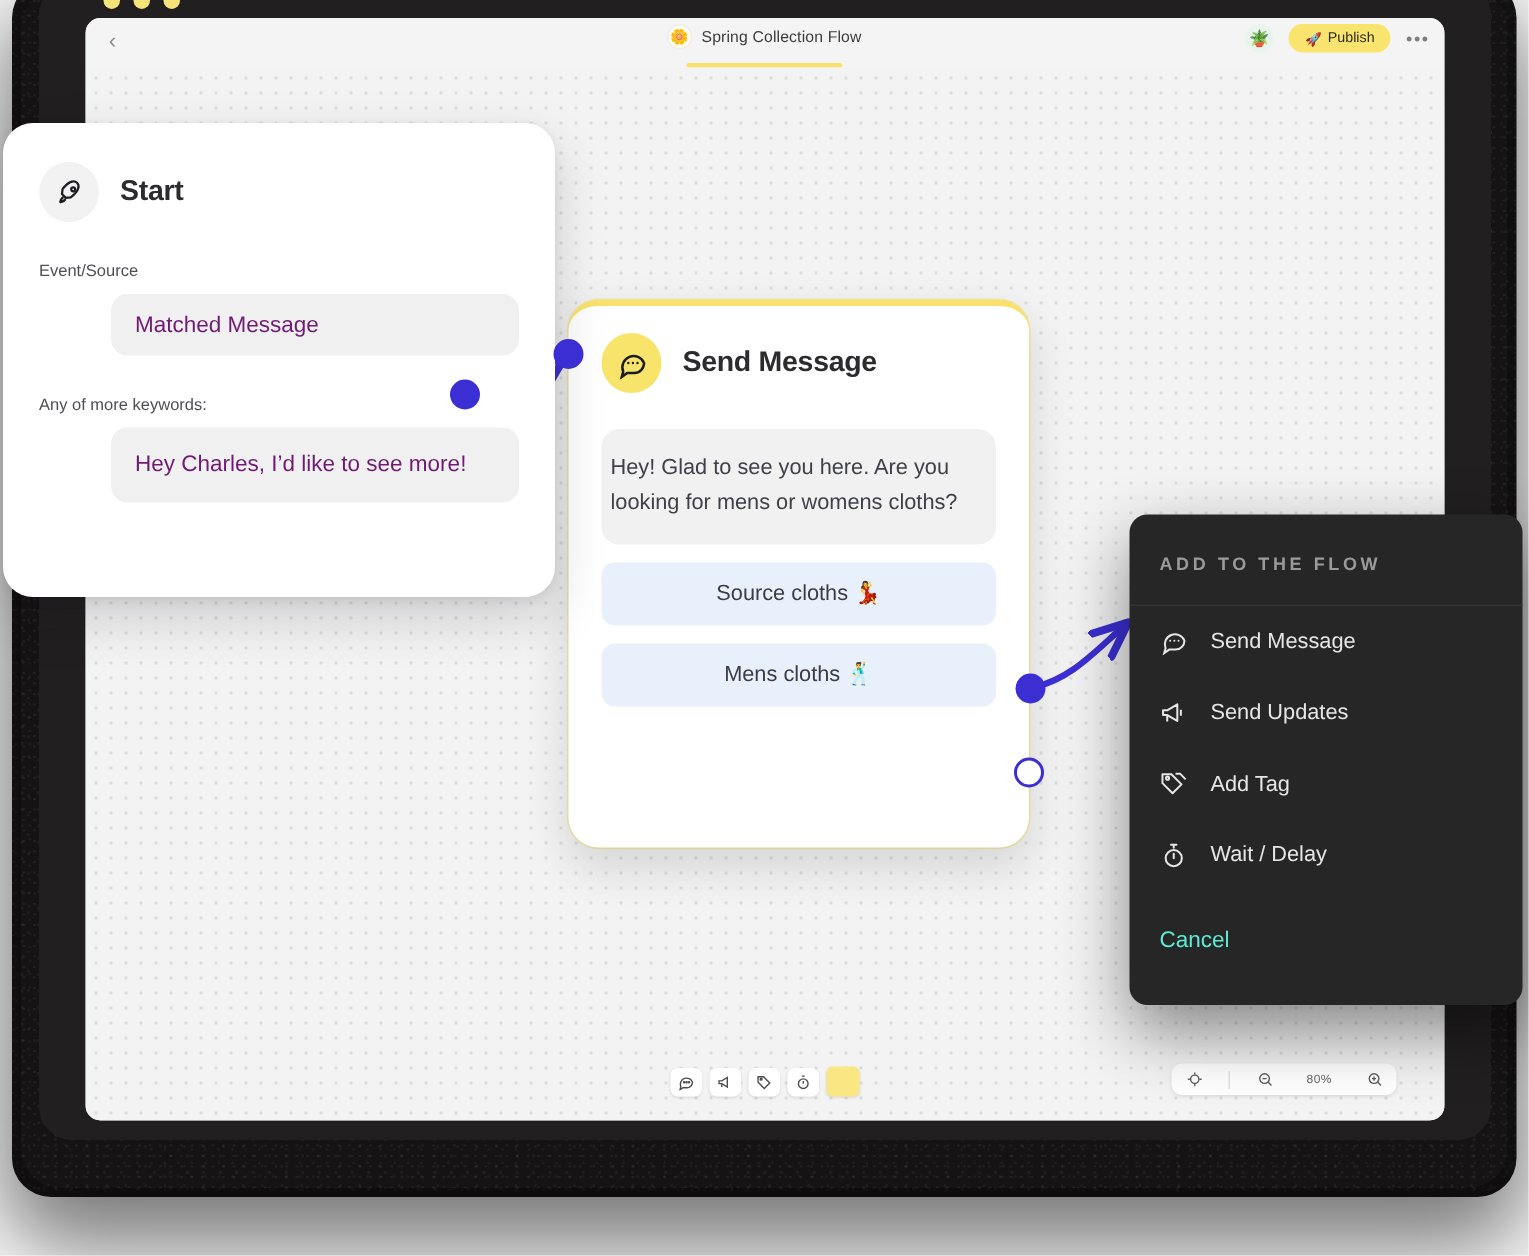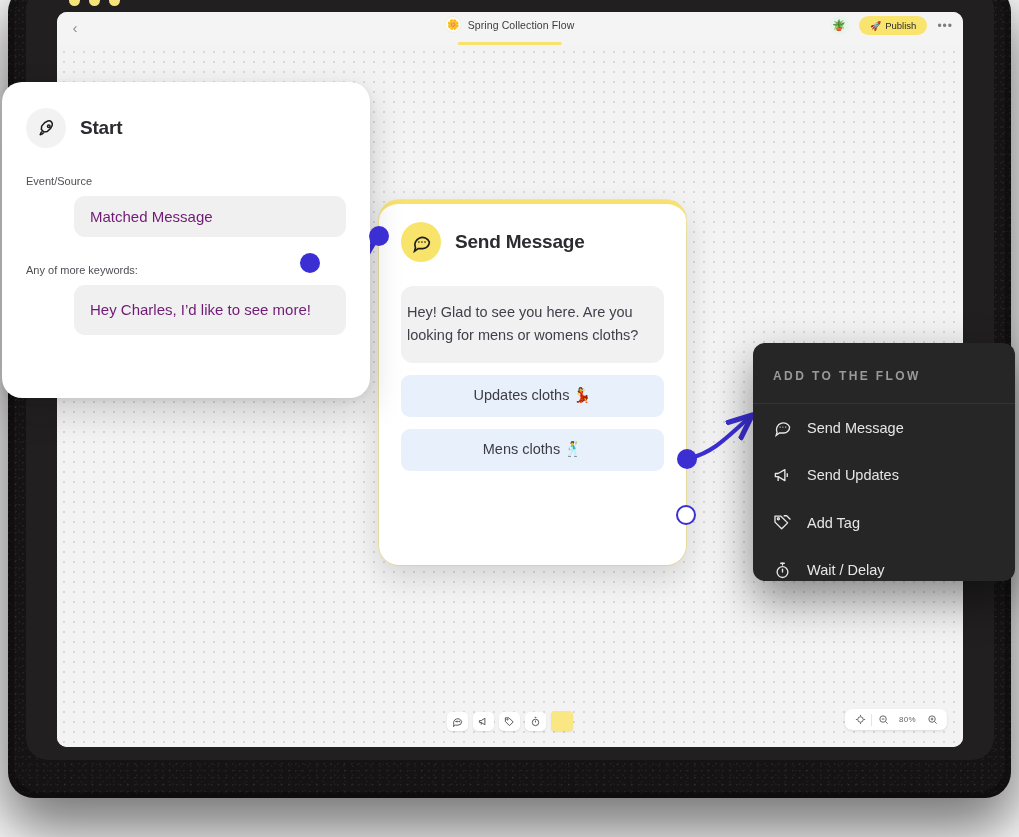--- a/index.html
+++ b/index.html
@@ -105,22 +105,22 @@
     width:21px; height:19px; background:#fff; border-radius:5px;
     display:flex; align-items:center; justify-content:center;
     box-shadow:0 1px 2px rgba(0,0,0,.10); cursor:pointer; color:#4c4c4c;
   }
   .tool-note {
     width:22px; height:20px; border-radius:4px; background:#FAE784;
     box-shadow:0 1px 2px rgba(0,0,0,.10); cursor:pointer;
   }
 
   .zoombar {
-    position:absolute; right:16px; bottom:17px;
-    display:flex; align-items:center; gap:0px;
+    position:absolute; right:32px; bottom:17px;
+    display:flex; align-items:center; gap:12px;
     background:#fff; border-radius:7px; height:21px; padding:0 4px;
     box-shadow:0 1px 3px rgba(0,0,0,.10);
   }
   .zb-item {
     display:flex; align-items:center; justify-content:center;
     width:22px; height:21px; color:#5b5b5b; cursor:pointer;
   }
   .zb-sep { width:1px; height:12px; background:#e4e4e4; }
   .zb-pct { font-size:8px; color:#666; padding:0 5px; letter-spacing:.3px; }
 
@@ -166,21 +166,21 @@
   
   .cdot {
     position:absolute; width:20px; height:20px; border-radius:50%;
     background:#3B2FD4; z-index:7;
   }
   .cdot.hollow { background:#fff; border:2.5px solid #3B2FD4; }
   svg.conn { position:absolute; left:0; top:0; width:1019px; height:837px; z-index:6; pointer-events:none; }
 
   
   .flow-menu {
-    position:absolute; left:753px; top:343px; width:262px; height:238px;
+    position:absolute; left:753px; top:343px; width:262px; height:327px;
     background:#262626; border-radius:12px; z-index:9;
     box-shadow:0 18px 44px rgba(0,0,0,.45);
     overflow:hidden;
   }
   .fm-head {
     font-size:12px; color:#9a9a9a; letter-spacing:2.4px; font-weight:bold;
     padding:26px 20px 20px;
     border-bottom:1px solid #343434;
   }
   .fm-item {
@@ -335,21 +335,21 @@
         <svg width="21" height="21" viewBox="0 0 24 24" fill="none" stroke="#1c1c22" stroke-width="1.9">
           <path d="M21 11.5a7.5 7.5 0 0 1-7.5 7.5H8.2L4 22l1.1-4.1A7.5 7.5 0 1 1 21 11.5z"></path>
           <circle cx="9" cy="11.5" r=".95" fill="#1c1c22" stroke="none"></circle>
           <circle cx="12.5" cy="11.5" r=".95" fill="#1c1c22" stroke="none"></circle>
           <circle cx="16" cy="11.5" r=".95" fill="#1c1c22" stroke="none"></circle>
         </svg>
       </div>
       <div class="node-title">Send Message</div>
     </div>
     <div class="bubble">Hey! Glad to see you here. Are you looking for mens or womens cloths?</div>
-    <div class="choice">Updates cloths 💃</div>
+    <div class="choice">Source cloths 💃</div>
     <div class="choice">Mens cloths 🕺</div>
   </div>
 
   <div class="flow-menu">
     <div class="fm-head">ADD TO THE FLOW</div>
 
     <div class="fm-item">
       <span class="fm-ico">
         <svg width="19" height="19" viewBox="0 0 24 24" fill="none" stroke="#e6e6e6" stroke-width="1.7">
           <path d="M21 11.5a7.5 7.5 0 0 1-7.5 7.5H8.2L4 22l1.1-4.1A7.5 7.5 0 1 1 21 11.5z"></path>

